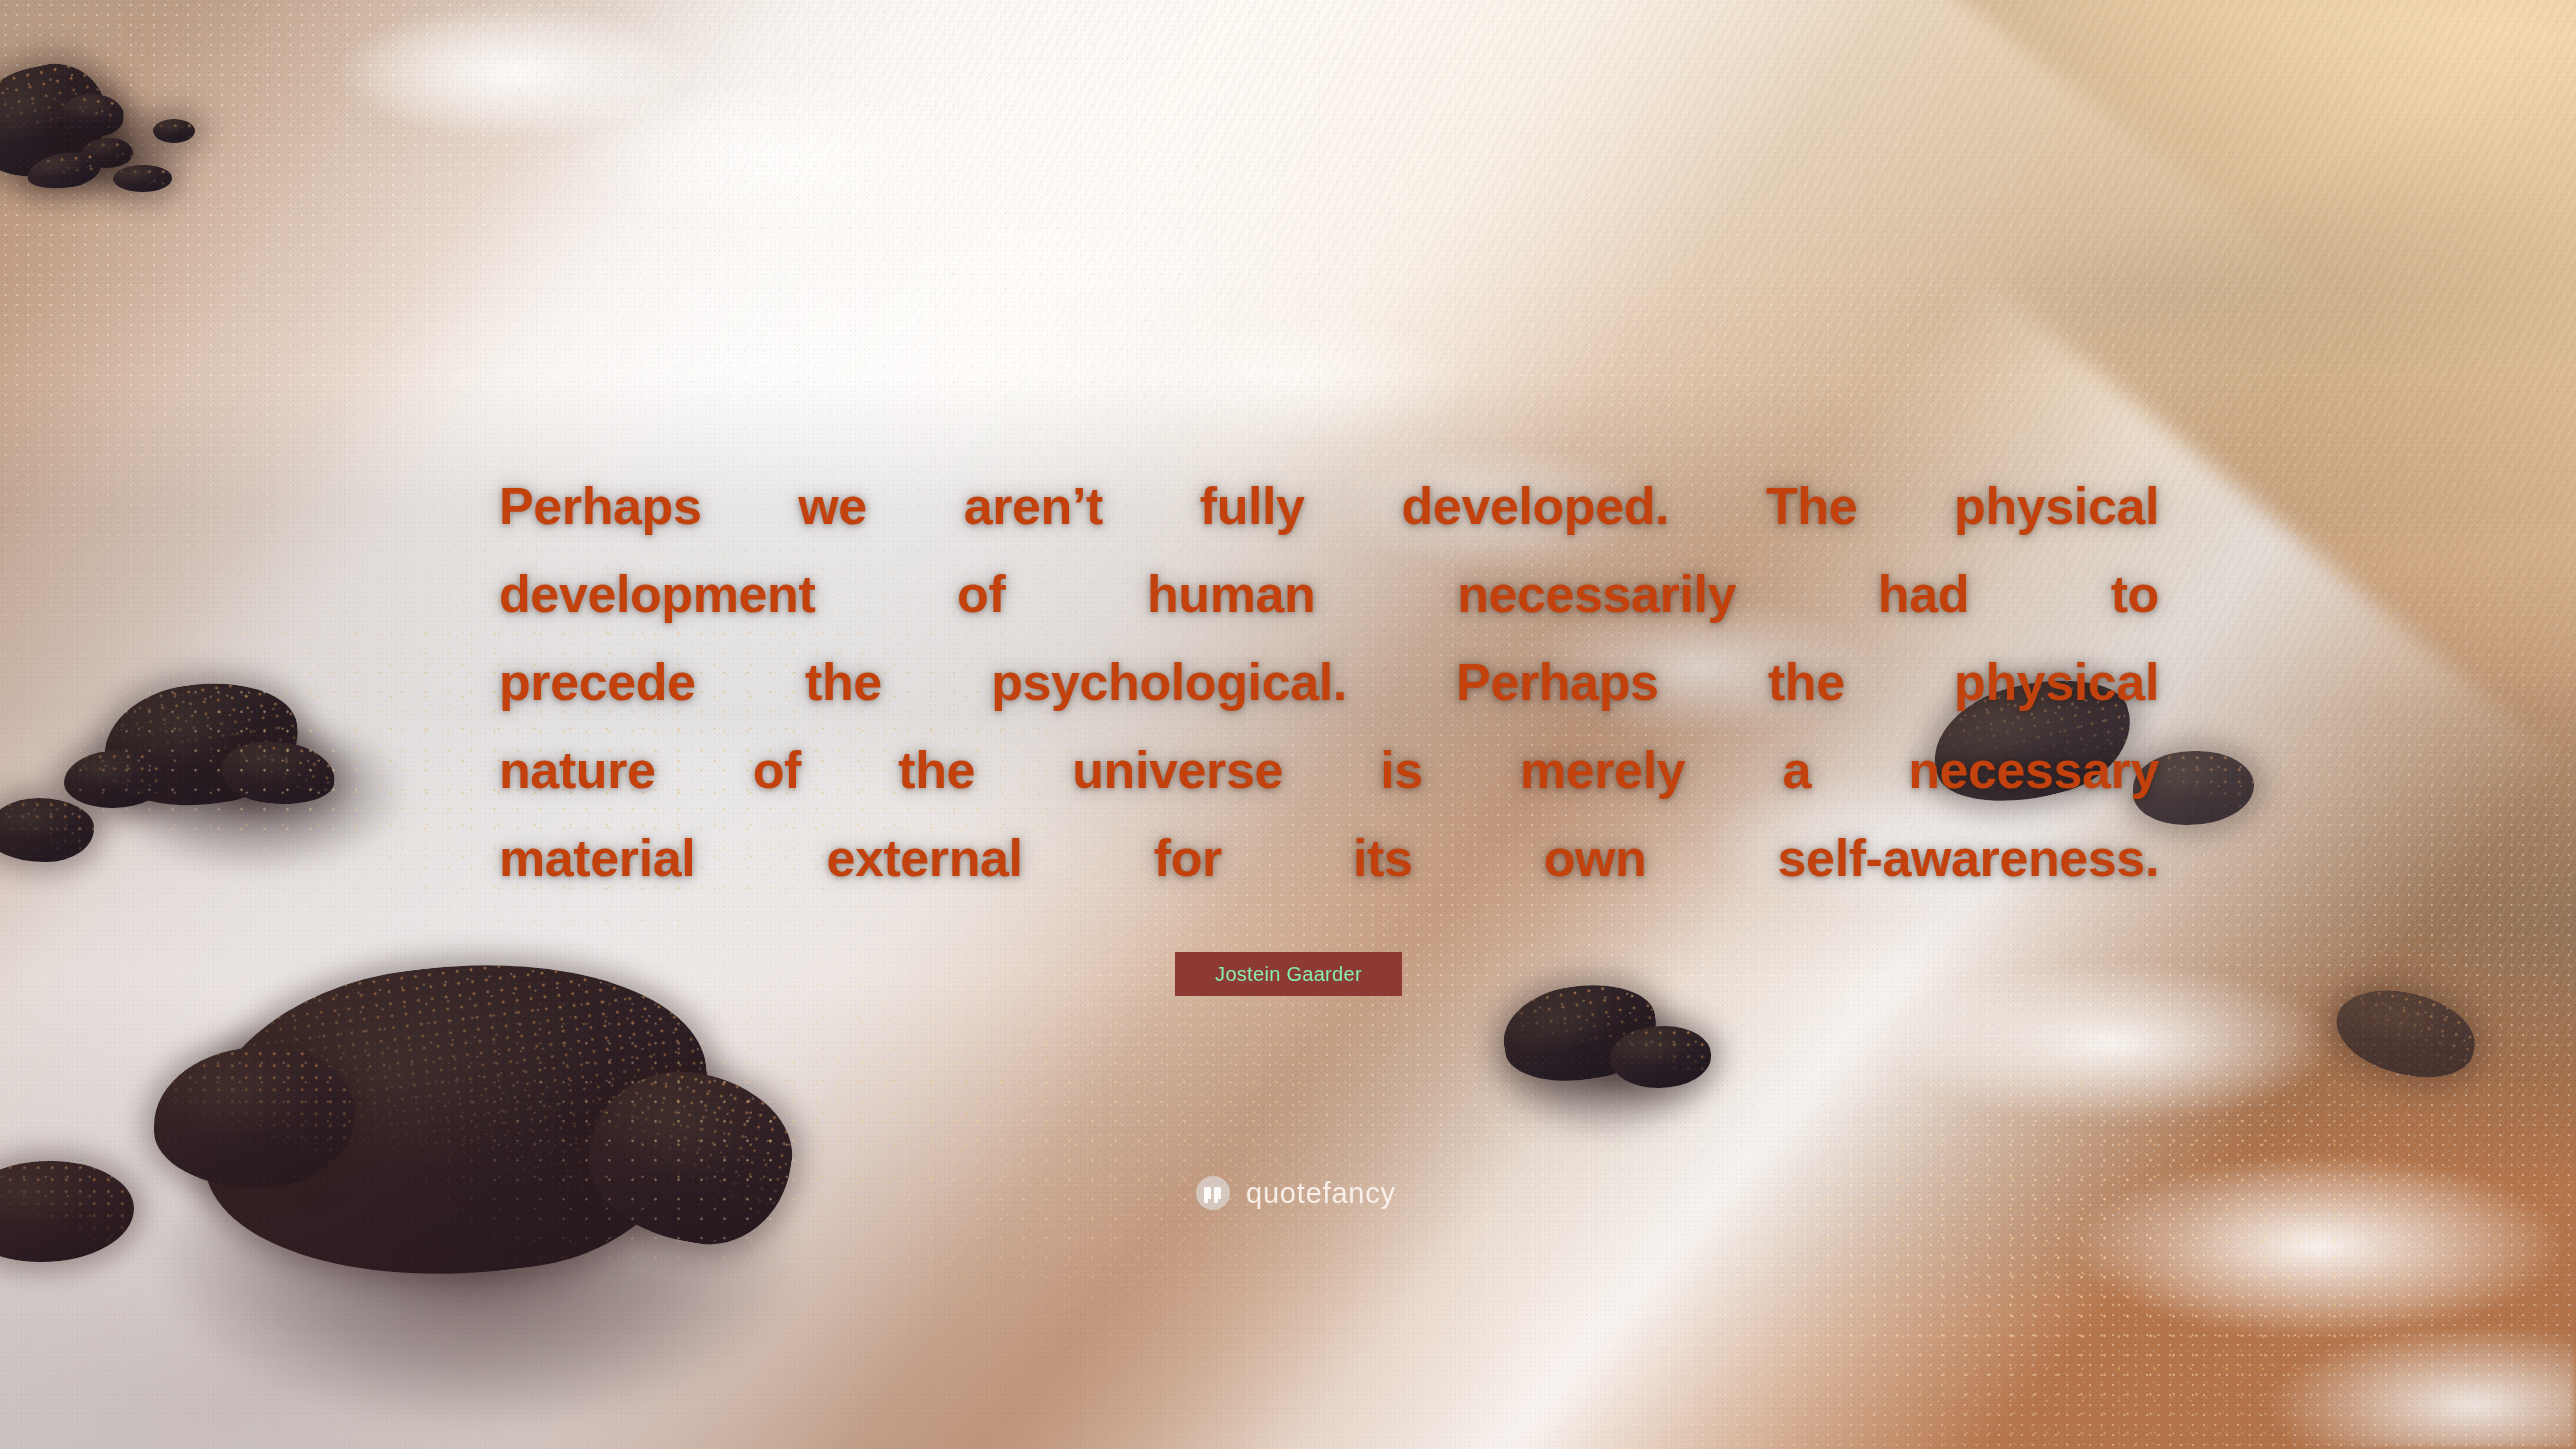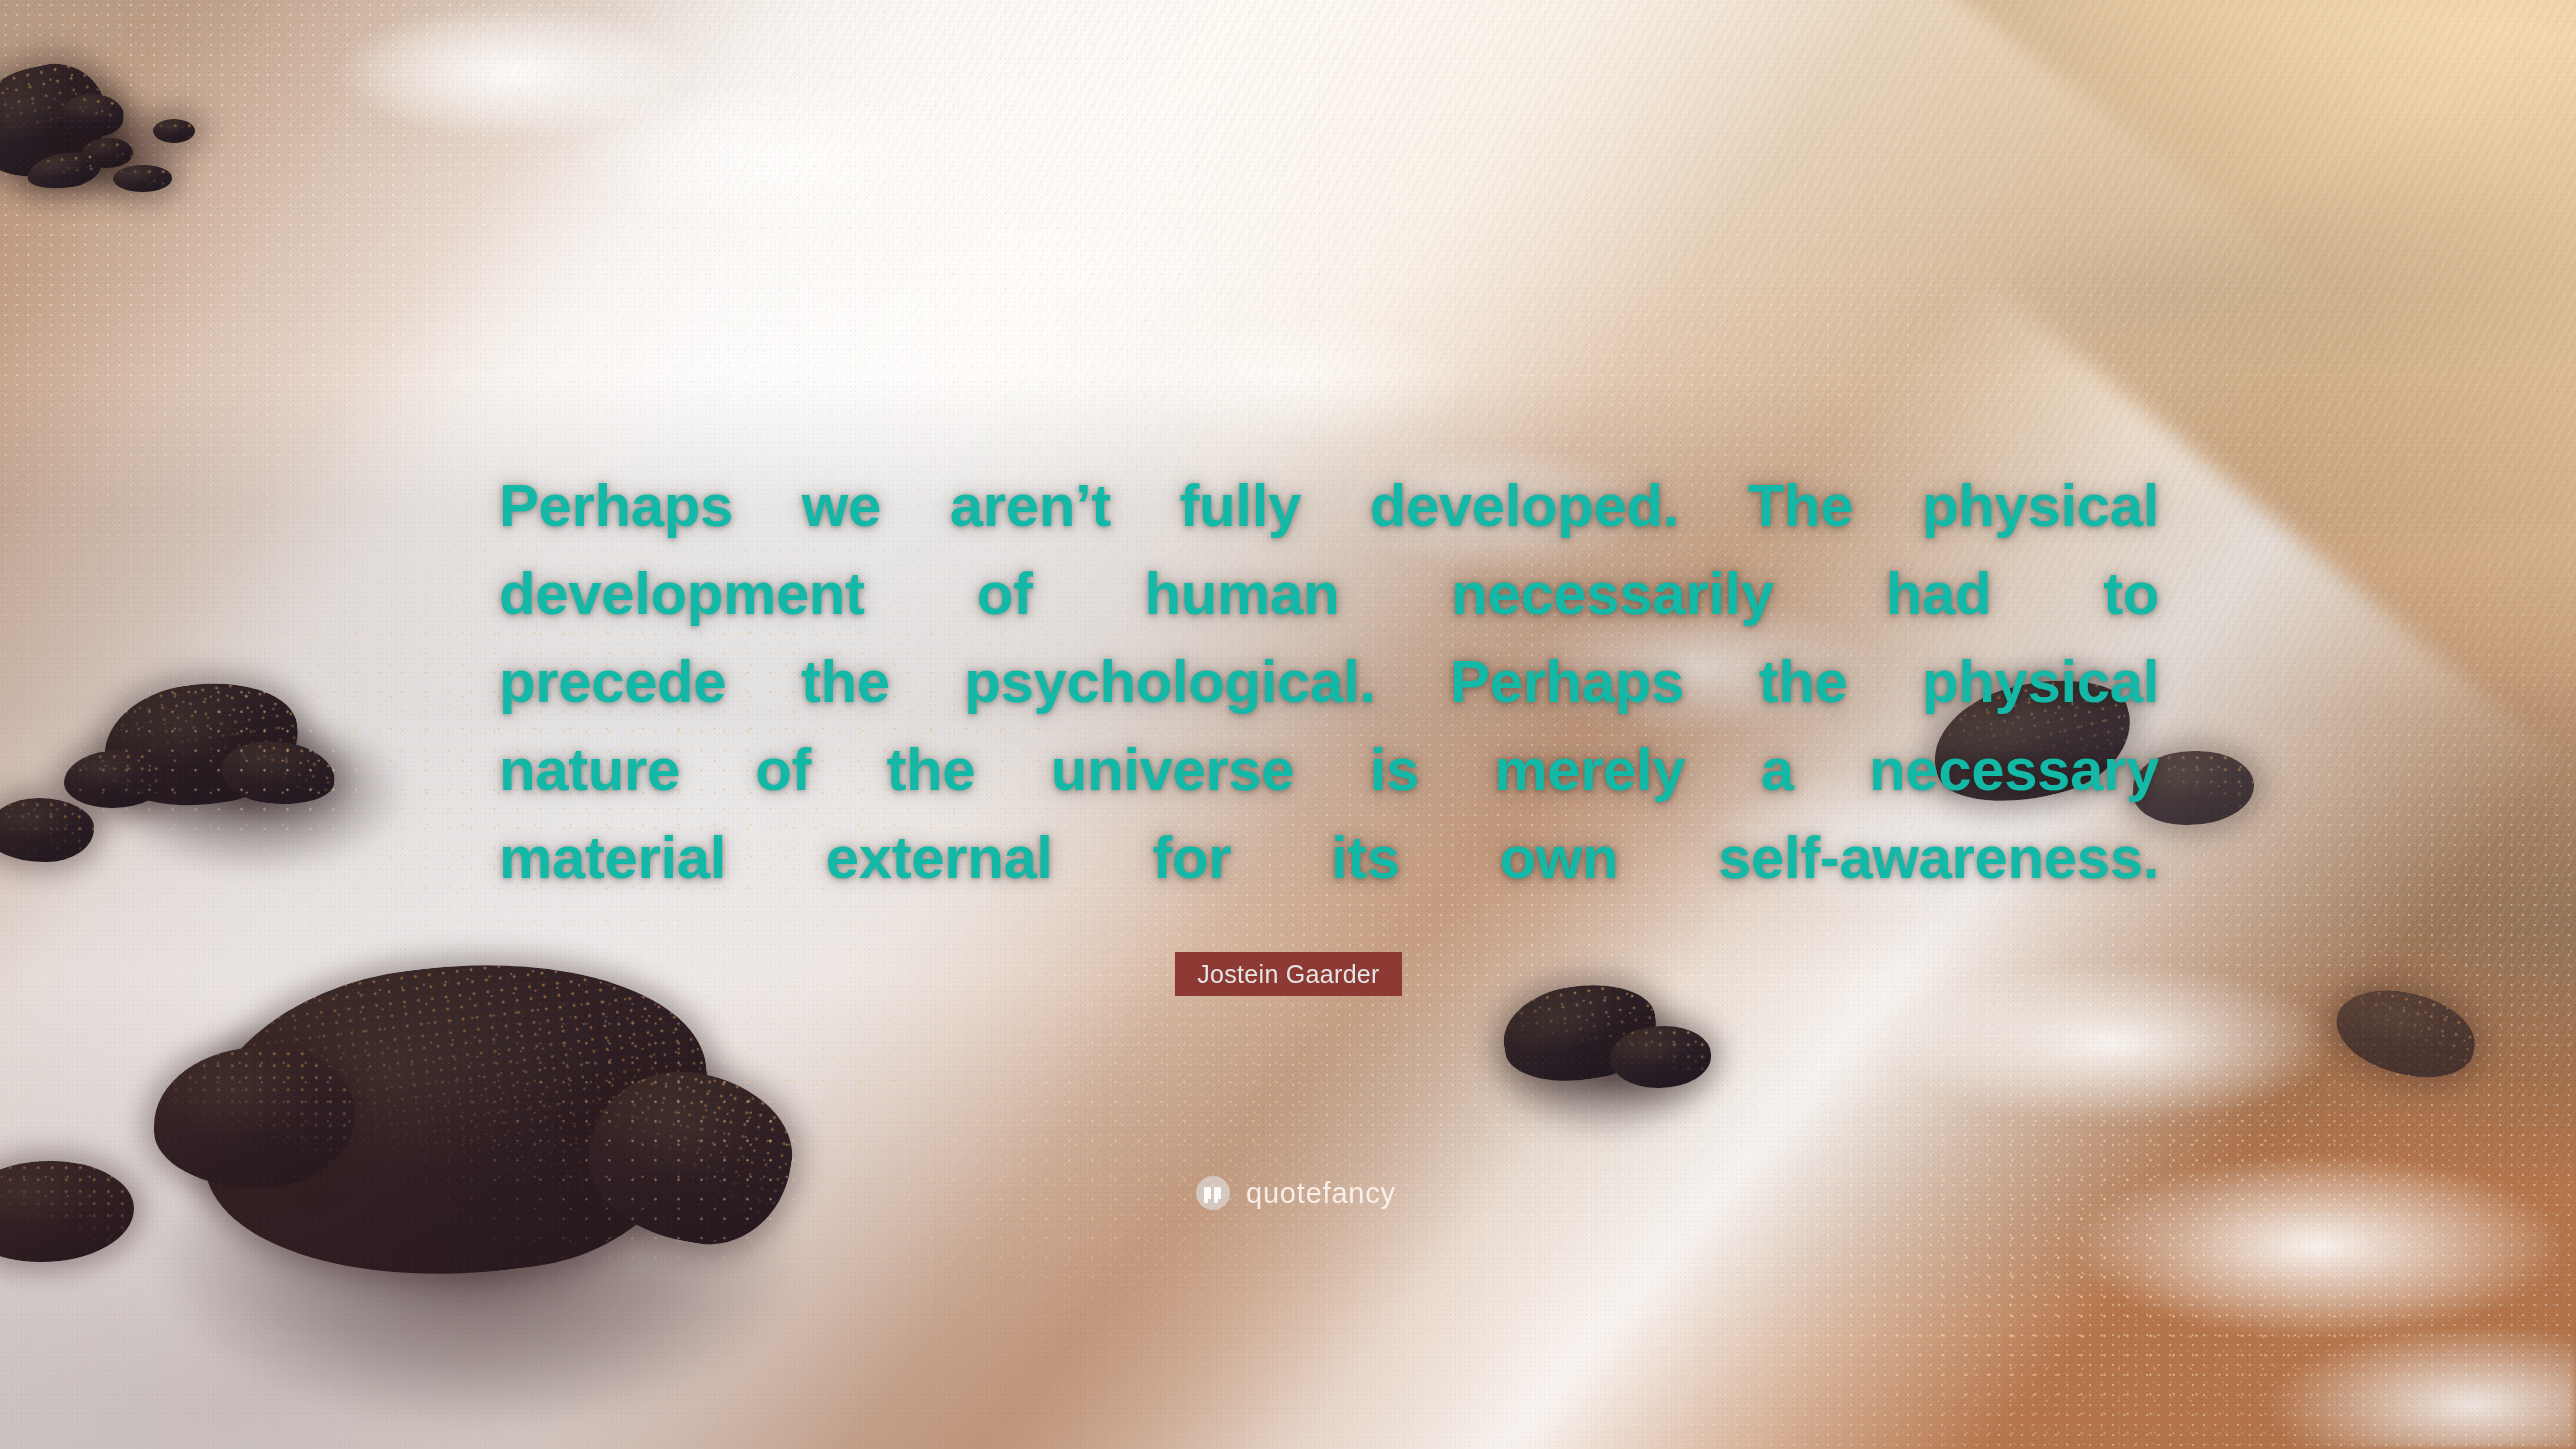--- a/index.html
+++ b/index.html
@@ -273,22 +273,22 @@
     inset: 0;
   }
 
   .quote-block {
     position: absolute;
     left: 459px;
     top: 451px;
     width: 1660px;
   }
   .quote-line {
-    color: #14b8a6;
-    font-size: 60px;
+    color: #c2410c;
+    font-size: 52px;
     font-weight: 700;
     line-height: 88px;
     letter-spacing: -0.4px;
     white-space: nowrap;
     text-shadow:
       0 1.3px 6.7px rgba(30,18,14,0.40),
       0 0 20px rgba(30,18,14,0.26);
   }
   .quote-line.justified {
     display: flex;
@@ -300,22 +300,22 @@
   .attribution {
     position: absolute;
     left: 1175px;
     top: 952px;
     width: 227px;
     height: 44px;
     display: flex;
     align-items: center;
     justify-content: center;
     background: #8e3a34;
-    color: #e5e5e5;
-    font-size: 25px;
+    color: #86efac;
+    font-size: 20px;
     font-weight: 400;
     letter-spacing: 0.3px;
   }
 
   .watermark {
     position: absolute;
     left: 1196px;
     top: 1176px;
     display: flex;
     align-items: center;

